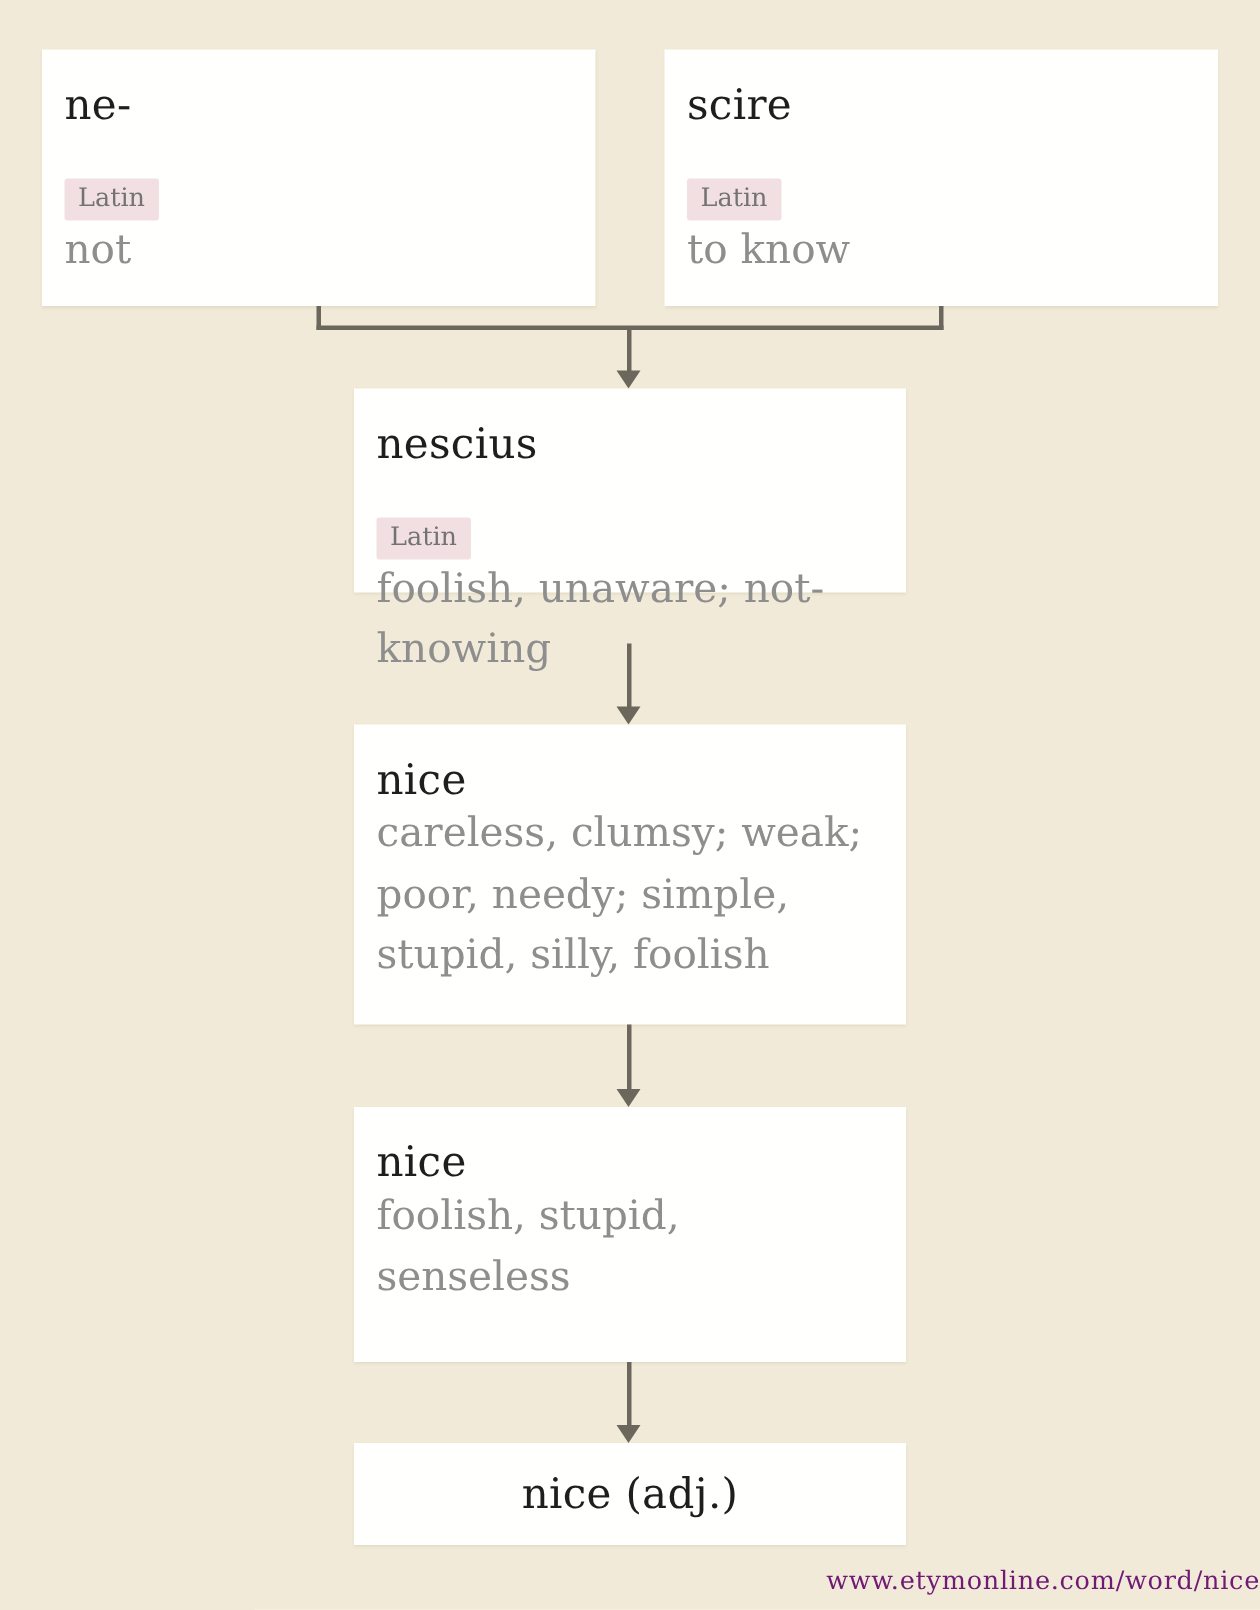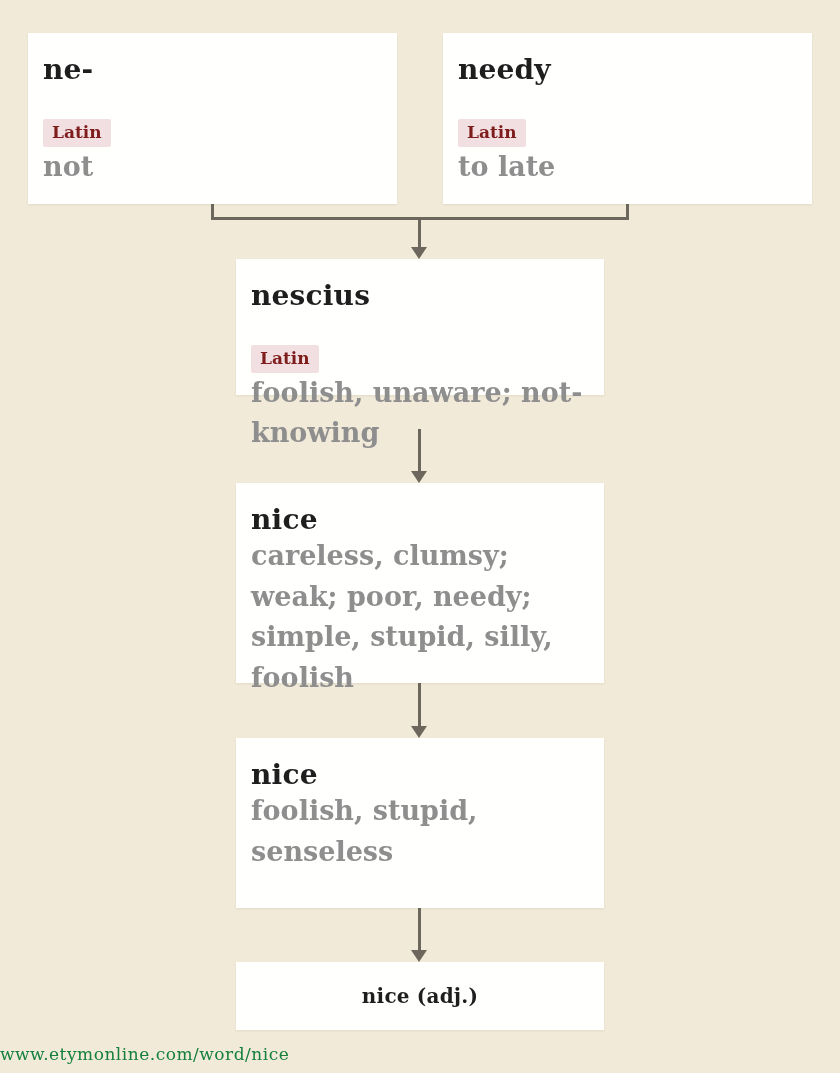--- a/index.html
+++ b/index.html
@@ -10,98 +10,97 @@
     height: 1073px;
     background: #f1ead8;
     overflow: hidden;
   }
   .card {
     position: absolute;
     background: #fffffe;
     box-shadow: 0 1px 2px rgba(90, 80, 50, 0.10);
     padding: 21px 15px;
     box-sizing: border-box;
-    font-weight: bold;
   }
   .card-title {
     font-size: 28px;
     line-height: 1.15;
     color: #1e1e1e;
     letter-spacing: 0.2px;
   }
   .badge {
     display: inline-block;
     margin-top: 33px;
     font-size: 17px;
     line-height: 1.2;
     padding: 3px 9px 4px 9px;
     background: #f2dfe2;
-    color: #7f1d1d;
+    color: #737373;
     border-radius: 2px;
   }
   .definition {
     font-size: 27px;
     line-height: 1.5;
     color: #8e8e8e;
   }
   .date-label {
     margin-top: 42px;
     font-size: 19px;
     line-height: 1.2;
     color: #2b2b2b;
   }
   .final-card {
     display: flex;
     align-items: center;
     justify-content: center;
     padding: 0;
   }
-  .final-card .card-title { font-size: 20px; }
+  .final-card .card-title { font-size: 28px; }
   .line {
     position: absolute;
     background: #6b675c;
   }
   .arrowhead {
     position: absolute;
     width: 0;
     height: 0;
     border-left: 8px solid transparent;
     border-right: 8px solid transparent;
     border-top: 12px solid #6b675c;
   }
   .watermark {
     position: absolute;
     left: 0;
     right: 0;
     top: 1044px;
-    text-align: left;
+    text-align: right;
     font-size: 17px;
-    color: #15803d;
+    color: #701a75;
     letter-spacing: 0.5px;
   }
 </style>
 </head>
 <body>
 
 <div id="stage">
 
   <div class="card" style="left:28px; top:33px; width:369px; height:171px;">
     <div class="card-title">ne-</div>
     <div>
       <span class="badge">Latin</span>
     </div>
     <div class="definition">not</div>
   </div>
 
   <div class="card" style="left:443px; top:33px; width:369px; height:171px;">
-    <div class="card-title">needy</div>
+    <div class="card-title">scire</div>
     <div>
       <span class="badge">Latin</span>
     </div>
-    <div class="definition">to late</div>
+    <div class="definition">to know</div>
   </div>
 
   <div class="line" style="left:211px; top:204px; width:3px; height:16px;"></div>
   <div class="line" style="left:626px; top:204px; width:3px; height:16px;"></div>
   <div class="line" style="left:211px; top:217px; width:418px; height:3px;"></div>
   <div class="line" style="left:418px; top:219px; width:3px; height:29px;"></div>
   <div class="arrowhead" style="left:411px; top:247px;"></div>
 
   <div class="card" style="left:236px; top:259px; width:368px; height:136px;">
     <div class="card-title">nescius</div>

